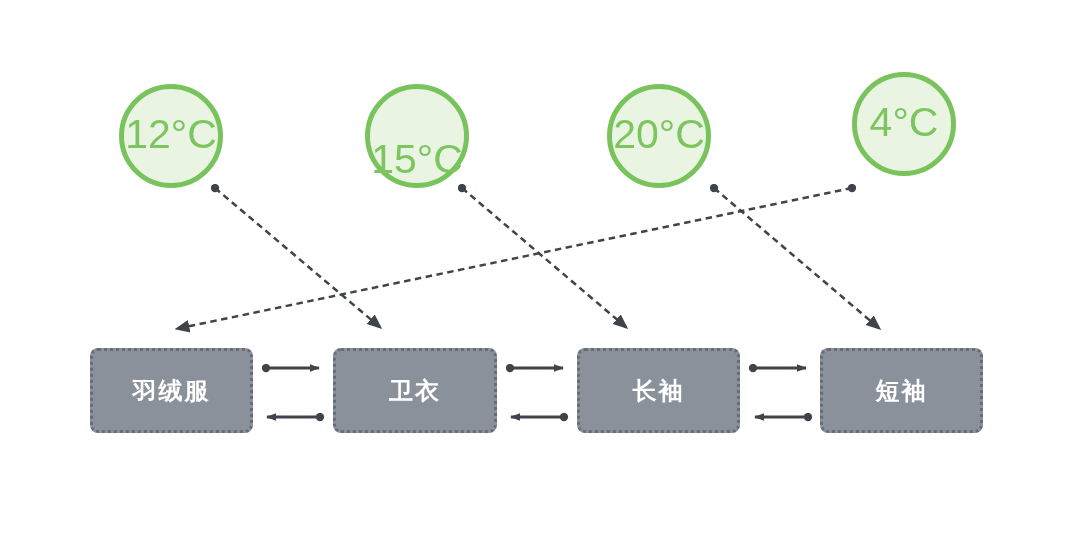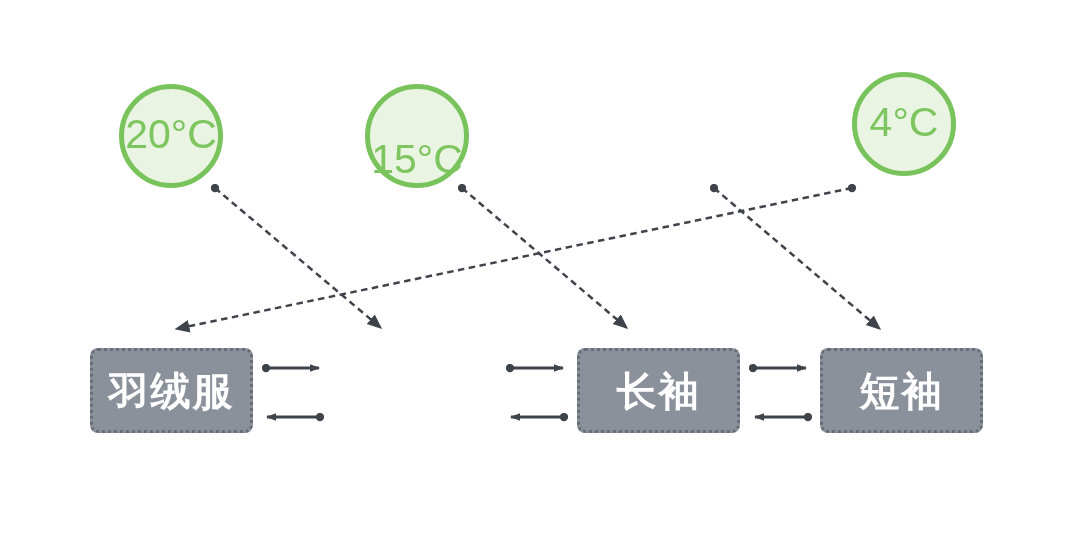--- a/index.html
+++ b/index.html
@@ -50,21 +50,21 @@
     box-sizing: border-box;
     background: #8b919b;
     border: 3px dotted #676d77;
     border-radius: 8px;
     display: flex;
     align-items: center;
     justify-content: center;
   }
   .cloth-label {
     color: #ffffff;
-    font-size: 40px;
+    font-size: 24px;
     font-weight: bold;
     letter-spacing: 2px;
     line-height: 1;
     white-space: nowrap;
   }
 </style>
 </head>
 <body>
 
 <div class="canvas">
@@ -91,31 +91,37 @@
     <line x1="320" y1="417" x2="267" y2="417" stroke="#3f444b" stroke-width="3" marker-start="url(#mDot)" marker-end="url(#mArrowSm)"></line>
 
     <line x1="510" y1="368" x2="563" y2="368" stroke="#3f444b" stroke-width="3" marker-start="url(#mDot)" marker-end="url(#mArrowSm)"></line>
     <line x1="564" y1="417" x2="511" y2="417" stroke="#3f444b" stroke-width="3" marker-start="url(#mDot)" marker-end="url(#mArrowSm)"></line>
 
     <line x1="753" y1="368" x2="806" y2="368" stroke="#3f444b" stroke-width="3" marker-start="url(#mDot)" marker-end="url(#mArrowSm)"></line>
     <line x1="808" y1="417" x2="755" y2="417" stroke="#3f444b" stroke-width="3" marker-start="url(#mDot)" marker-end="url(#mArrowSm)"></line>
   </svg>
 
   <div class="temp-circle" style="left:119px; top:84px;">
-    <span class="temp-label">20°C</span>
+    <span class="temp-label">12°C</span>
   </div>
   <div class="temp-circle" style="left:365px; top:84px;align-items:flex-end;">
     <span class="temp-label">15°C</span>
+  </div>
+  <div class="temp-circle" style="left:607px; top:84px;">
+    <span class="temp-label">20°C</span>
   </div>
   <div class="temp-circle" style="left:852px; top:72px;">
     <span class="temp-label">4°C</span>
   </div>
 
   <div class="cloth-box" style="left:90px; width:163px;">
     <span class="cloth-label">羽绒服</span>
+  </div>
+  <div class="cloth-box" style="left:333px; width:164px;">
+    <span class="cloth-label">卫衣</span>
   </div>
   <div class="cloth-box" style="left:577px; width:163px;">
     <span class="cloth-label">长袖</span>
   </div>
   <div class="cloth-box" style="left:820px; width:163px;">
     <span class="cloth-label">短袖</span>
   </div>
 
 </div>
 

